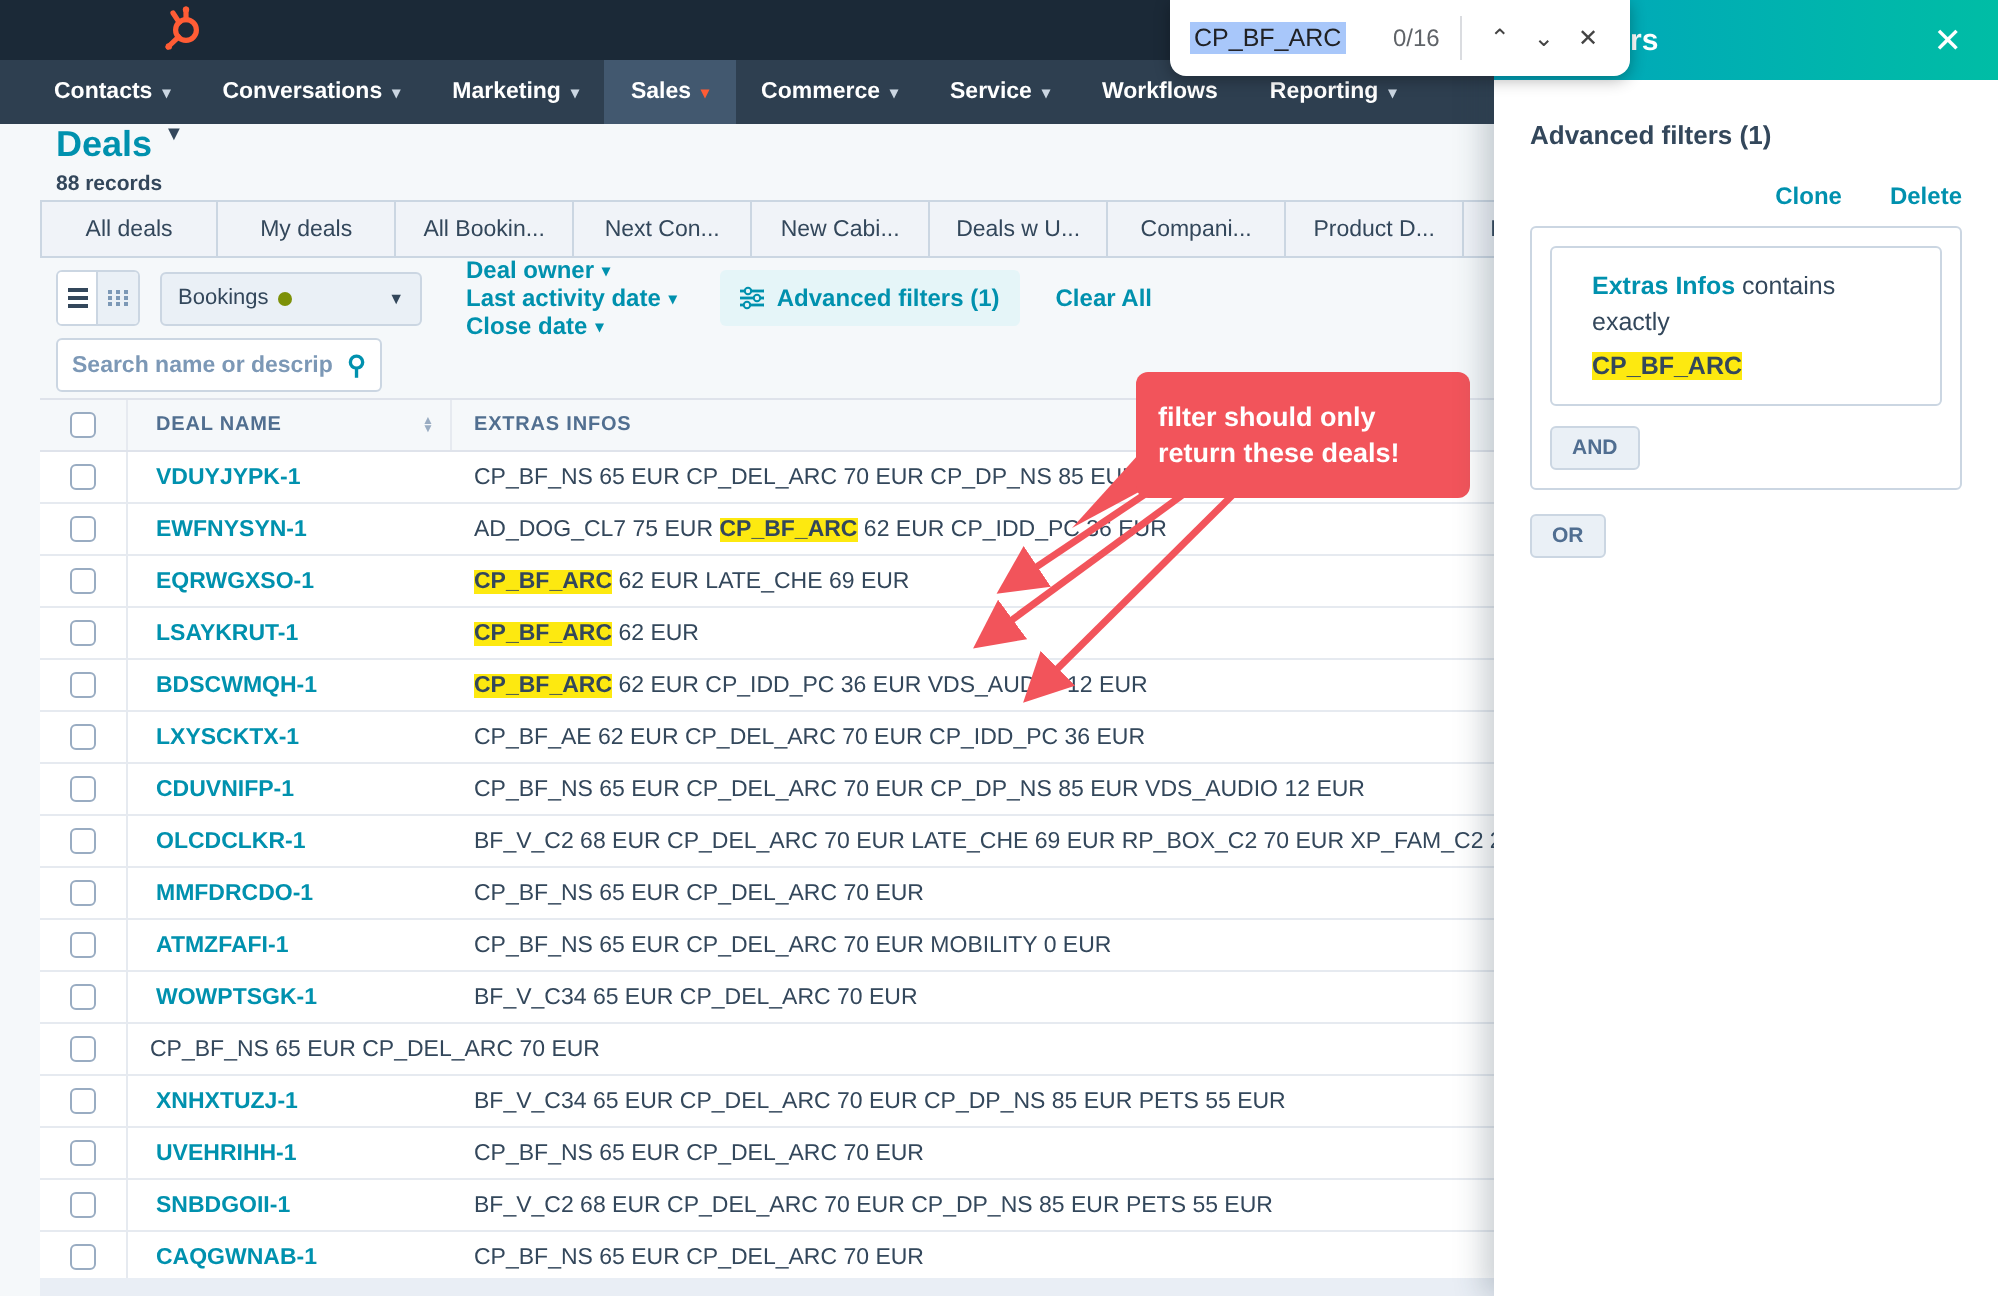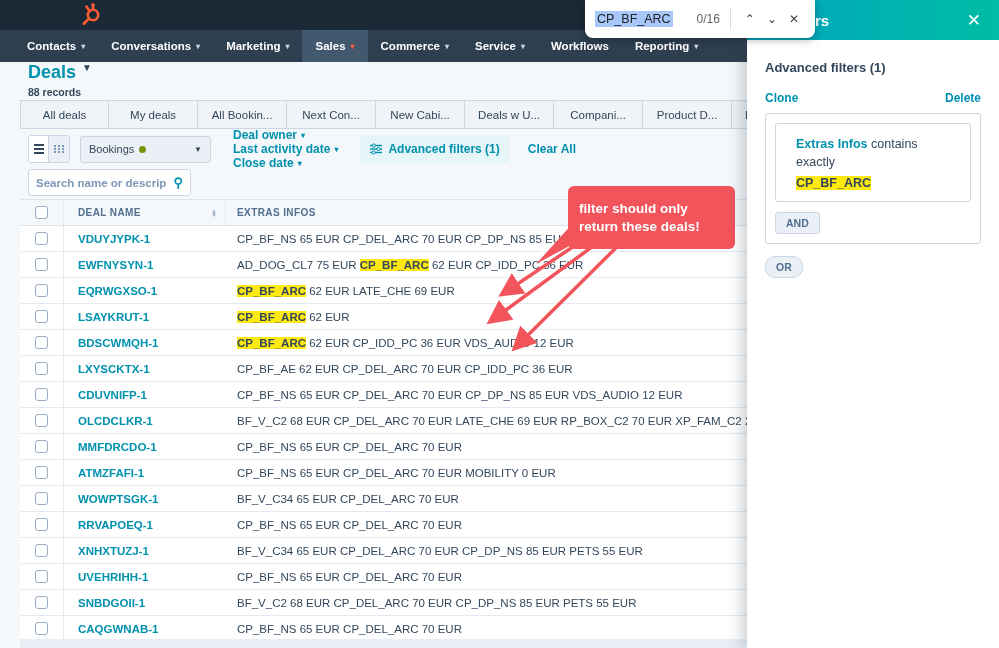--- a/index.html
+++ b/index.html
@@ -88,32 +88,32 @@
 
   
   .panel { position:absolute; right:0; top:0; width:252px; height:648px; background:#fff; z-index:10;
            box-shadow:-5px 0 14px rgba(45,62,80,.25); }
   .panel-head { height:40px; background:linear-gradient(90deg,#00a4bd,#00bda5); display:flex;
                 align-items:center; padding:0 18px; }
   .panel-title { color:#fff; font-size:15px; font-weight:bold; }
   .panel-close { margin-left:auto; color:#fff; font-size:17px; cursor:pointer; }
   .panel-body { padding:20px 18px; }
   .panel-heading { font-size:13px; font-weight:bold; color:#33475b; }
-  .panel-links { display:flex; justify-content:space-between; gap:14px; margin-top:16px; }
+  .panel-links { display:flex; justify-content:flex-end; gap:24px; margin-top:16px; }
   .panel-link { color:#0091ae; font-size:12px; font-weight:bold; cursor:pointer; }
   .cond-group { margin-top:8px; border:1px solid #cbd6e2; border-radius:3px; padding:9px; }
   .cond-card { border:1px solid #cbd6e2; border-radius:3px; background:#fff; padding:10px 20px; cursor:pointer; }
   .cond-field { color:#0091ae; font-weight:bold; font-size:12.5px; }
   .cond-op { color:#33475b; font-size:12.5px; }
   .cond-value { display:inline-block; margin-top:6px; background:#fde910; color:#33475b;
                 font-size:12.5px; font-weight:bold; }
   .logic-chip { display:inline-block; background:#eaf0f6; border:1px solid #cbd6e2; border-radius:3px;
                 padding:4px 10px; font-size:10.5px; font-weight:bold; color:#506e91; cursor:pointer; }
   .and-chip { margin-top:10px; }
-  .or-chip { margin-top:12px;border-radius:10px; }
+  .or-chip { margin-top:12px; }
 
   
   .find-bar { position:absolute; left:585px; top:0; width:230px; height:38px; background:#fff; z-index:20;
               border-radius:0 0 8px 8px; box-shadow:0 2px 8px rgba(0,0,0,.3); display:flex;
               align-items:center; padding:0 10px; }
   .find-query { font-size:12.5px; color:#202124; background:#a8c7fa; padding:1px 2px; }
   .find-count { margin-left:auto; font-size:12px; color:#5f6368; }
   .find-div { width:1px; height:22px; background:#dadce0; margin:0 8px 0 10px; }
   .find-btn { color:#444; font-size:12px; padding:0 6px; cursor:pointer; }
 </style>
@@ -384,23 +384,20 @@
             <span class="deal-link">WOWPTSGK-1</span>
           </div>
           <div class="c-extras">
             <span class="extras-text"><span>BF_V_C34 65 EUR CP_DEL_ARC 70 EUR</span></span>
           </div>
         </div>
         <div class="trow">
           <div class="c-check">
             <span class="checkbox"></span>
           </div>
-          <div class="c-name" style="border-right: none;">
-            <span class="deal-link">RRVAPOEQ-1</span>
-          </div>
           <div class="c-extras">
             <span class="extras-text"><span>CP_BF_NS 65 EUR CP_DEL_ARC 70 EUR</span></span>
           </div>
         </div>
         <div class="trow">
           <div class="c-check">
             <span class="checkbox"></span>
           </div>
           <div class="c-name" style="border-right: none;">
             <span class="deal-link">XNHXTUZJ-1</span>

